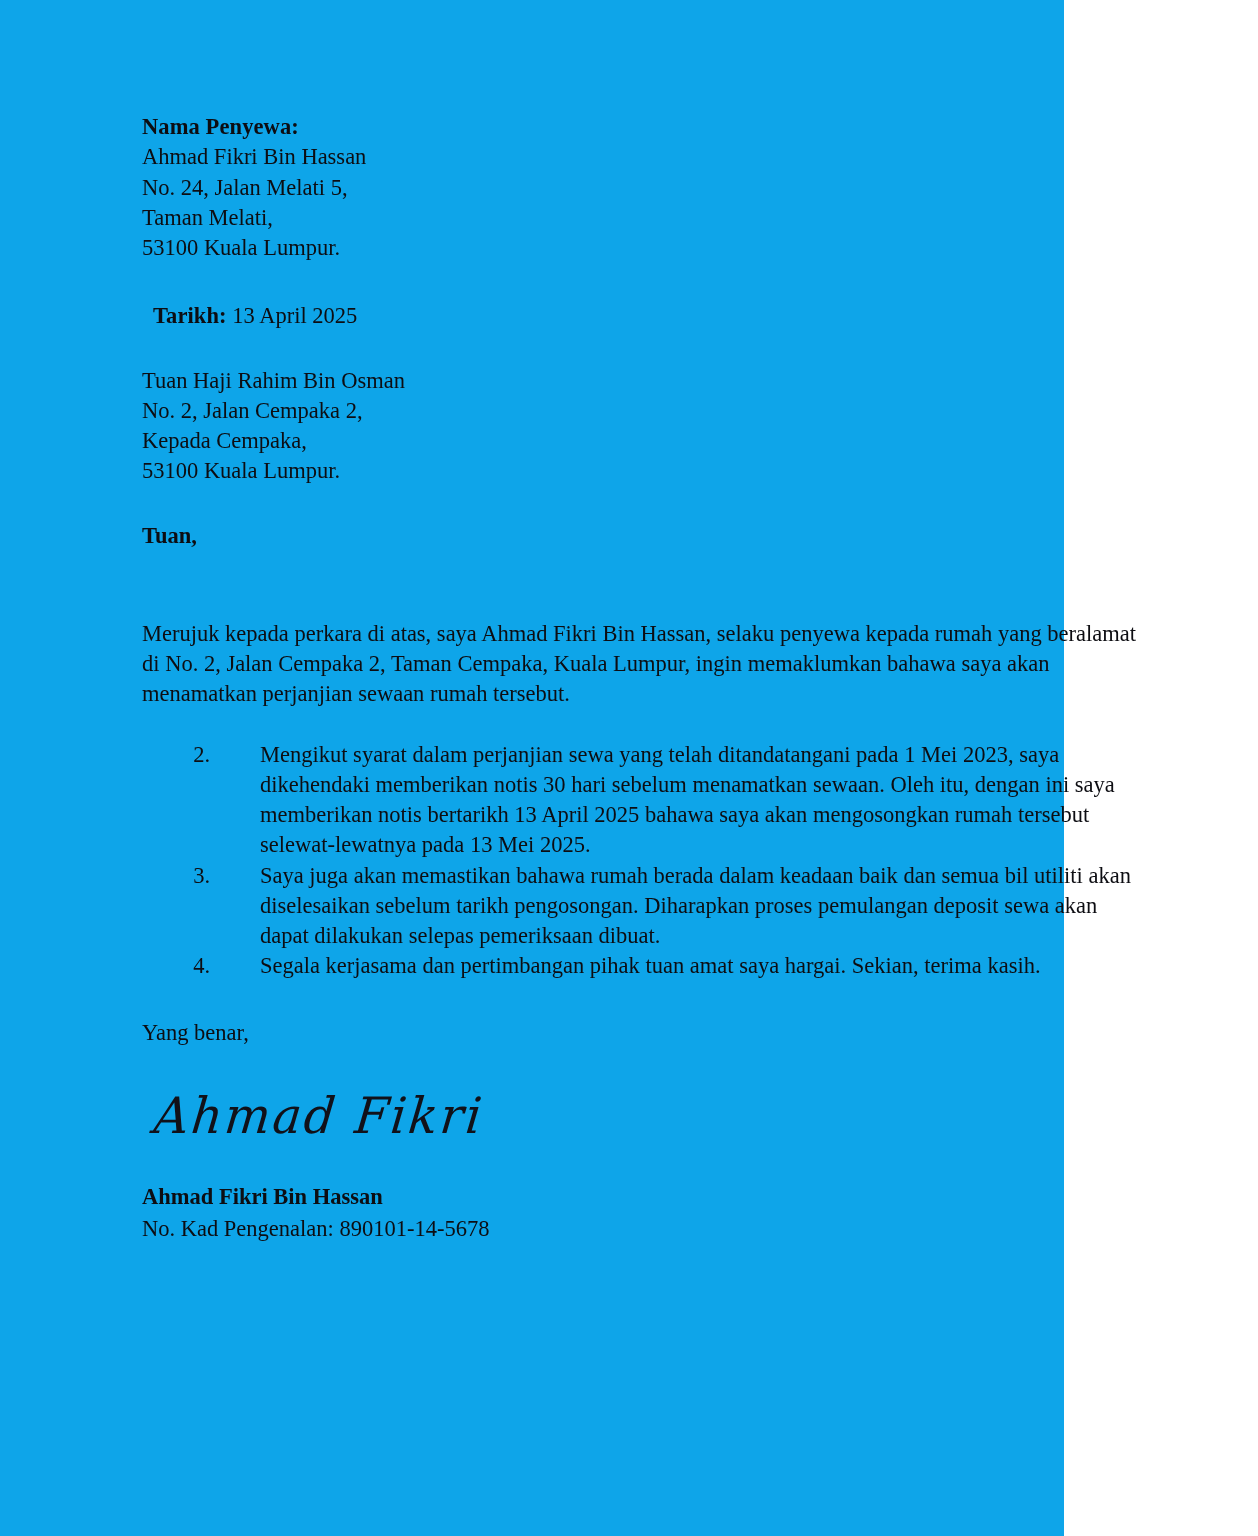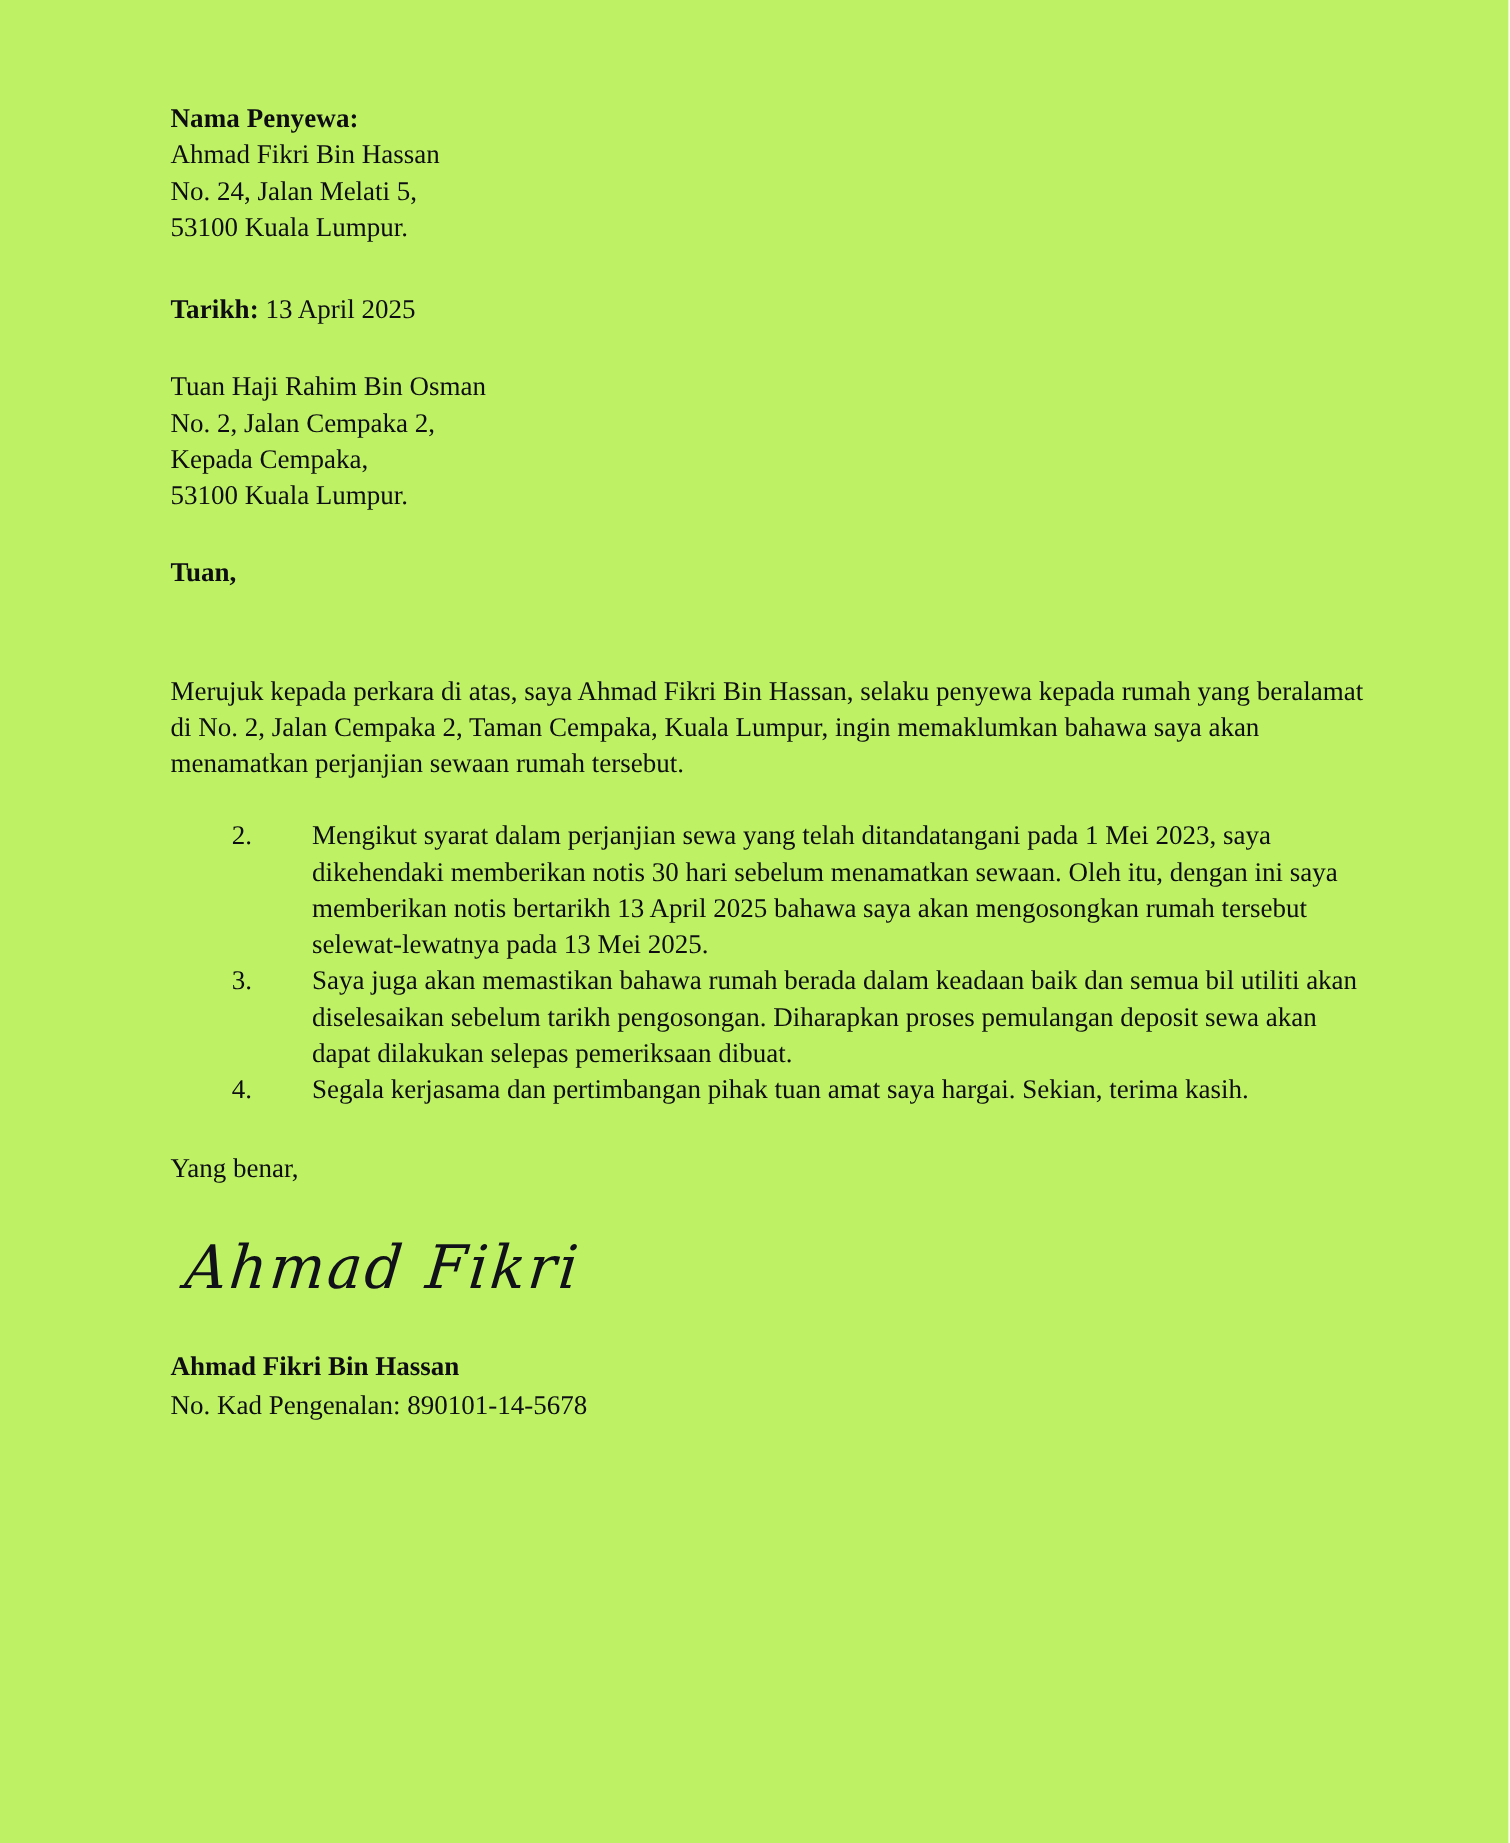--- a/index.html
+++ b/index.html
@@ -11,25 +11,25 @@
   body {
     width: 1258px;
     min-height: 1536px;
     font-family: "Liberation Serif", "DejaVu Serif", serif;
     color: #0d0d12;
     -webkit-font-smoothing: antialiased;
   }
 
   .page {
     position: relative;
-    width: 1257px;
+    width: 1064px;
     min-height: 1536px;
     box-sizing: border-box;
-    padding: 84px 118px 40px 142px;
-    background: #bef264;
+    padding: 112px 118px 40px 142px;
+    background: #0ea5e9;
   }
 
   .doc {
     width: 998px;
     font-size: 22.5px;
     line-height: 1.345;
   }
 
   
   .block { margin: 0; }
@@ -38,20 +38,21 @@
     letter-spacing: 0.1px;
   }
   .line { display: block; white-space: pre; }
 
   .sender-block { margin-bottom: 0; }
   .gap-lg { height: 38px; }
   .gap-md { height: 34px; }
 
   .date-line {
     white-space: pre;
+    margin-left: 11px;
   }
   .date-line .label { font-weight: bold; }
 
   .salutation {
     font-weight: bold;
   }
 
   .heading {
     font-weight: bold;
     font-size: 23.5px;
@@ -117,20 +118,21 @@
 </head>
 <body style="background: rgb(255, 255, 255); color: rgb(13, 13, 18);">
 
 <div class="page">
   <div class="doc">
 
     <div class="block sender-block">
       <div class="label">Nama Penyewa:</div>
       <div class="line">Ahmad Fikri Bin Hassan</div>
       <div class="line">No. 24, Jalan Melati 5,</div>
+      <div class="line">Taman Melati,</div>
       <div class="line">53100 Kuala Lumpur.</div>
     </div>
 
     <div class="gap-lg"></div>
 
     <div class="block date-line"><span class="label">Tarikh:</span> <span>13 April 2025</span></div>
 
     <div class="gap-md"></div>
 
     <div class="block">

